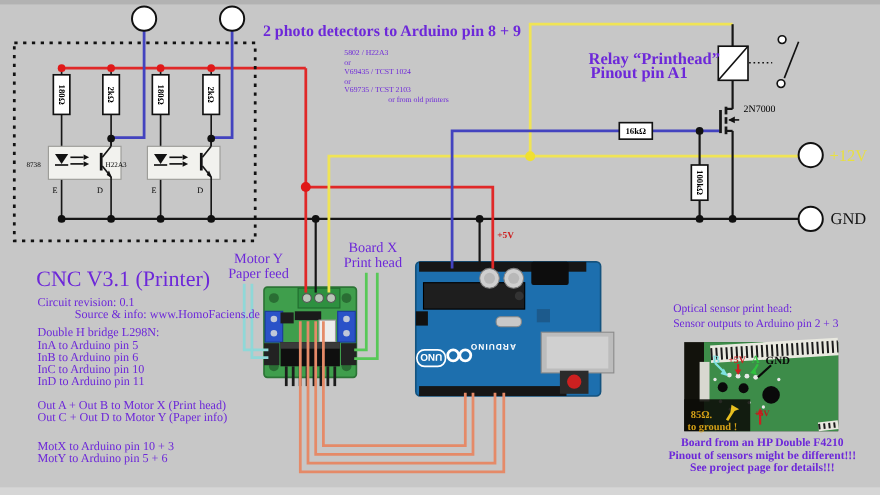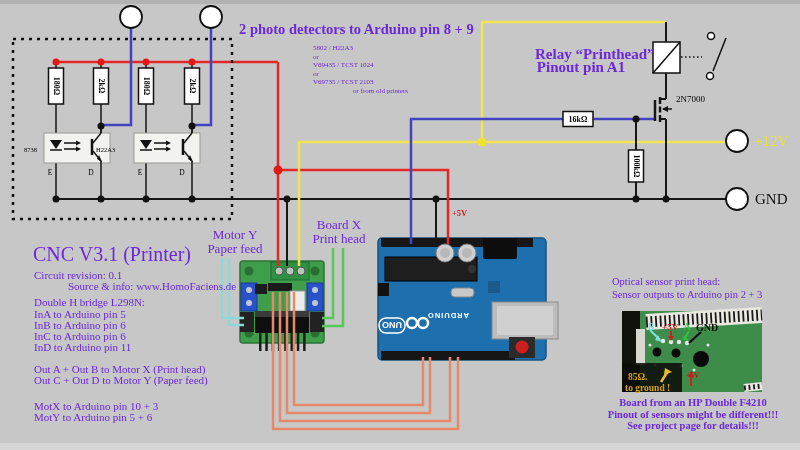--- a/index.html
+++ b/index.html
@@ -328,24 +328,24 @@
 </div>
 
 <div class="txt cnc" style="left:33px;top:243px;">CNC V3.1 (Printer)</div>
 
 <div>
   <div class="txt info" style="left:34px;top:270px;">Circuit revision: 0.1</div>
   <div class="txt info" style="left:44px;top:281px;margin-left:24px;">Source &amp; info: www.HomoFaciens.de</div>
   <div class="txt info" style="left:34px;top:297px;">Double H bridge L298N:</div>
   <div class="txt info" style="left:34px;top:309px;">InA to Arduino pin 5</div>
   <div class="txt info" style="left:34px;top:320px;">InB to Arduino pin 6</div>
-  <div class="txt info" style="left:34px;top:331px;">InC to Arduino pin 6</div>
+  <div class="txt info" style="left:34px;top:331px;">InC to Arduino pin 10</div>
   <div class="txt info" style="left:34px;top:342px;">InD to Arduino pin 11</div>
   <div class="txt info" style="left:34px;top:364px;">Out A + Out B to Motor X (Print head)</div>
-  <div class="txt info" style="left:34px;top:375px;">Out C + Out D to Motor Y (Paper feed)</div>
+  <div class="txt info" style="left:34px;top:375px;">Out C + Out D to Motor Y (Paper info)</div>
   <div class="txt info" style="left:34px;top:401px;">MotX to Arduino pin 10 + 3</div>
   <div class="txt info" style="left:34px;top:412px;">MotY to Arduino pin 5 + 6</div>
 </div>
 
 <div>
   <div class="txt motor" style="left:190px;top:228px;">Motor Y</div>
   <div class="txt motor" style="left:190px;top:242px;">Paper feed</div>
 </div>
 <div>
   <div class="txt motor" style="left:294px;top:218px;">Board X</div>

